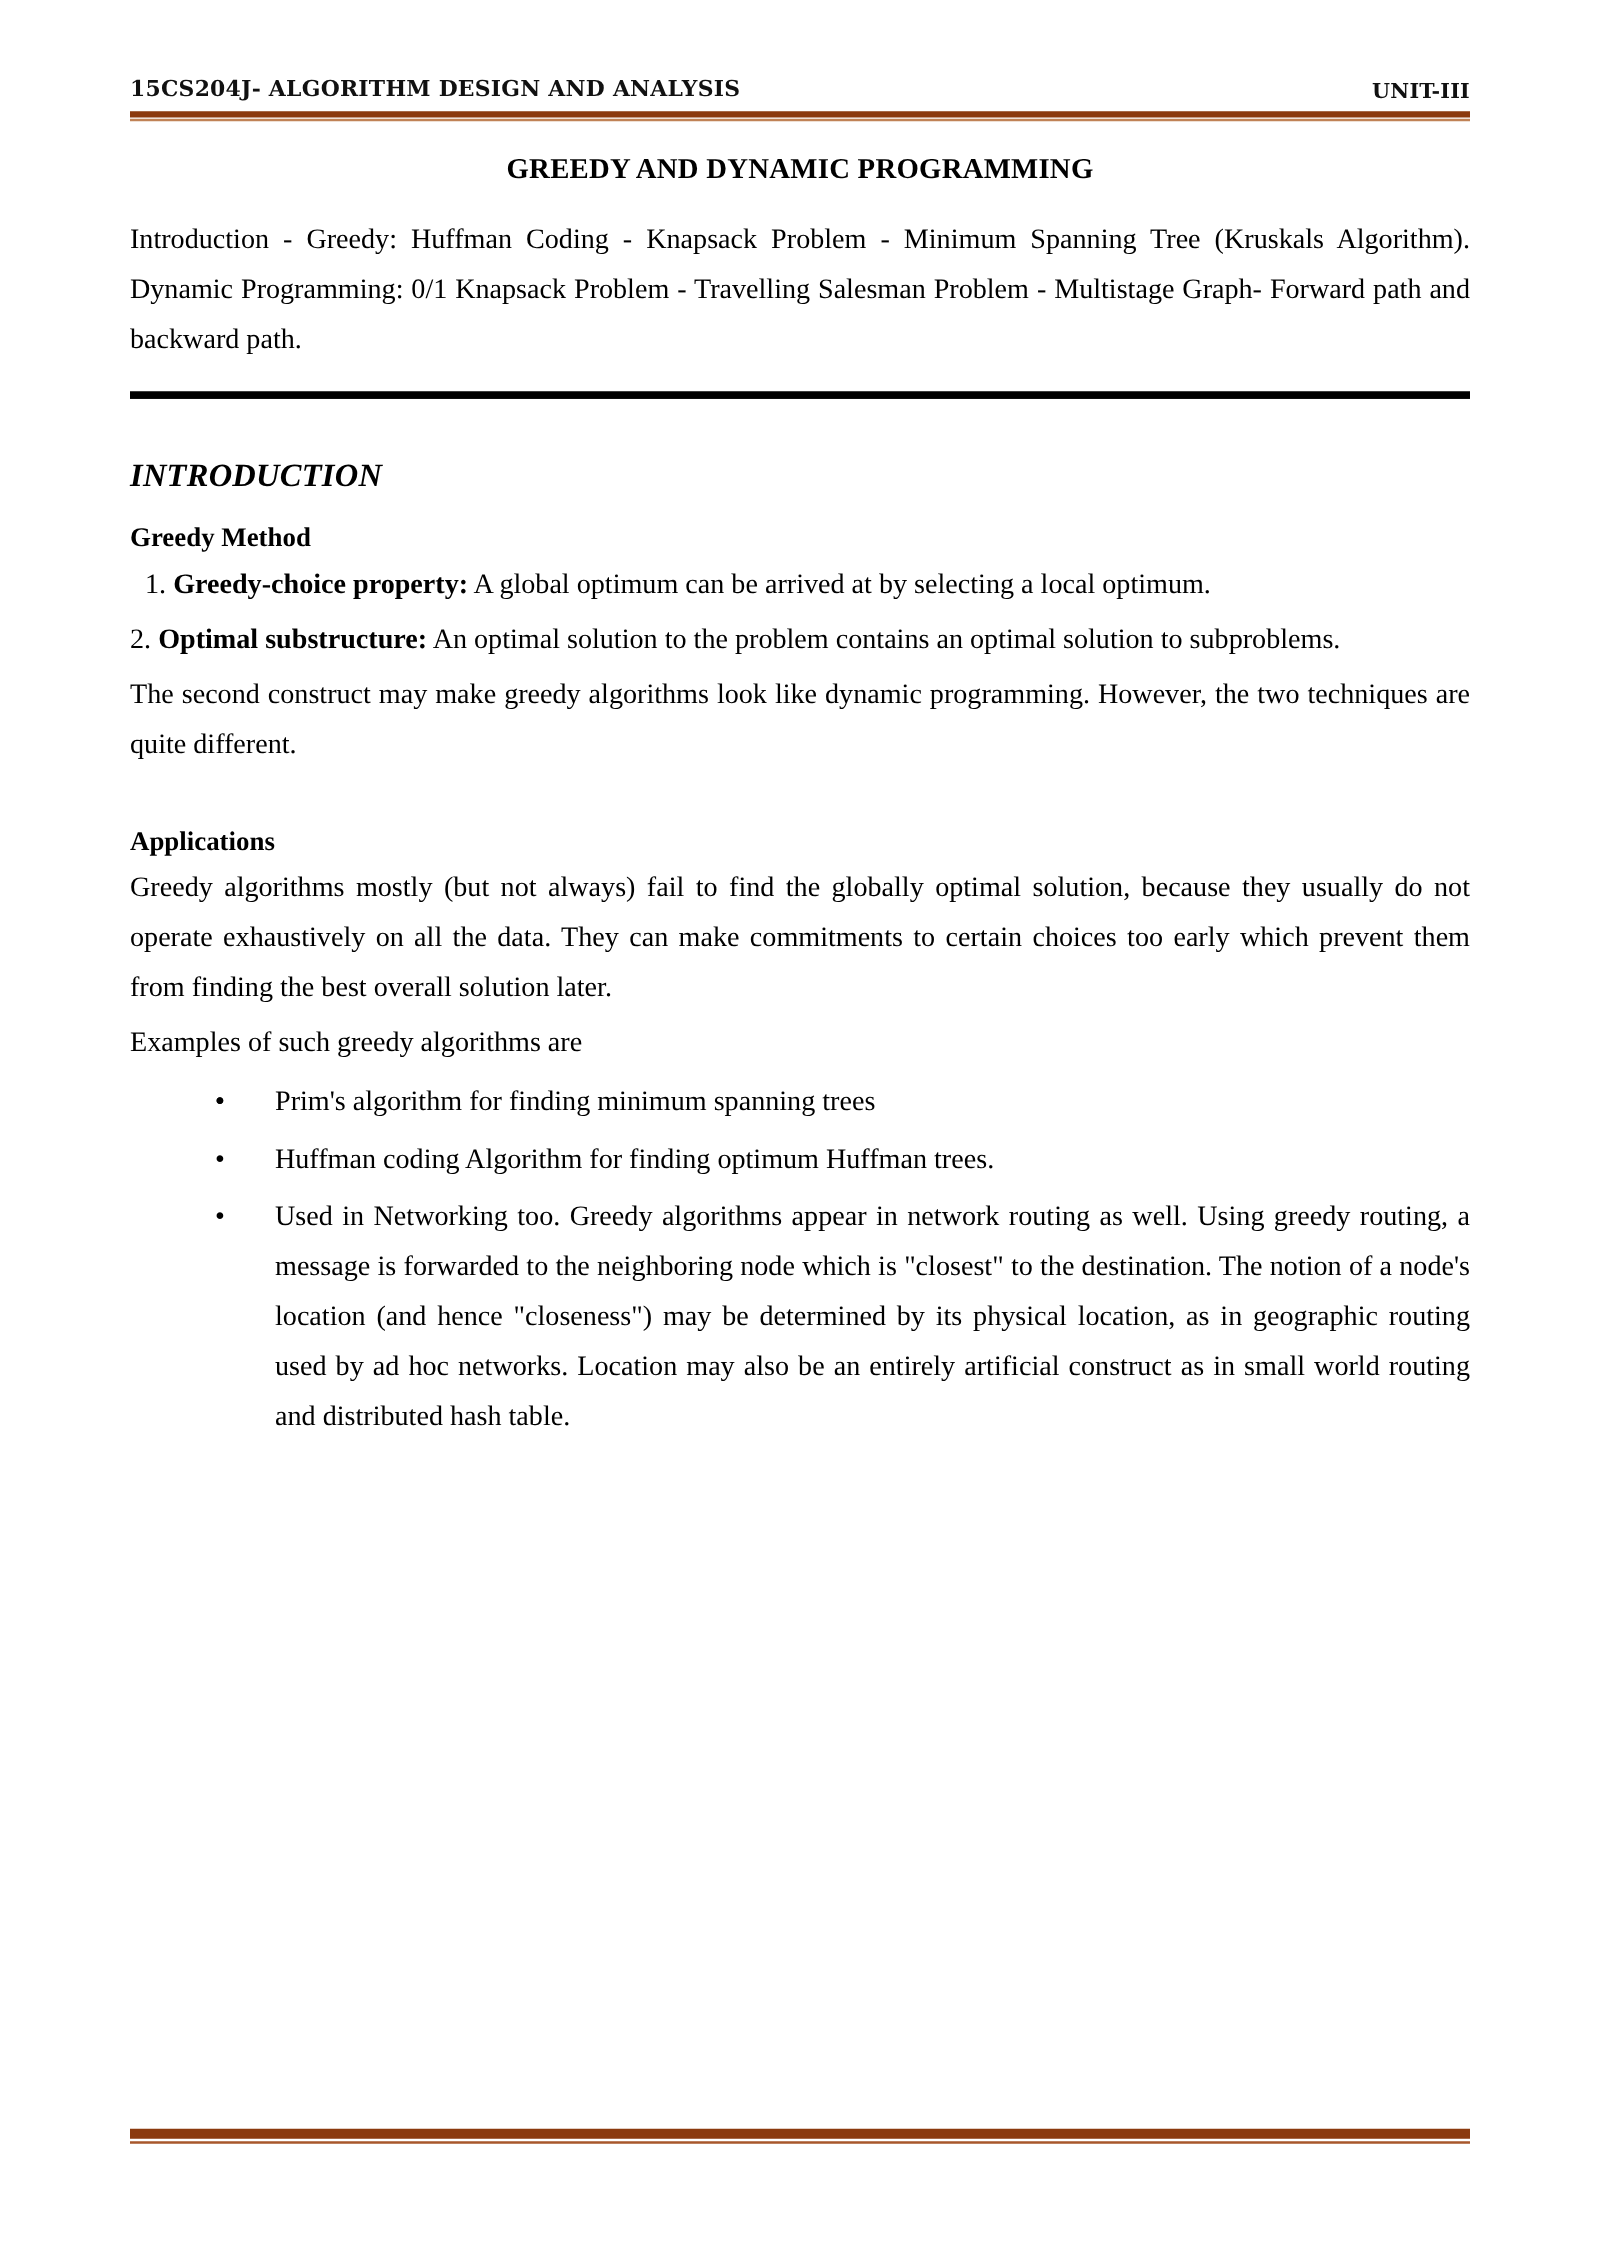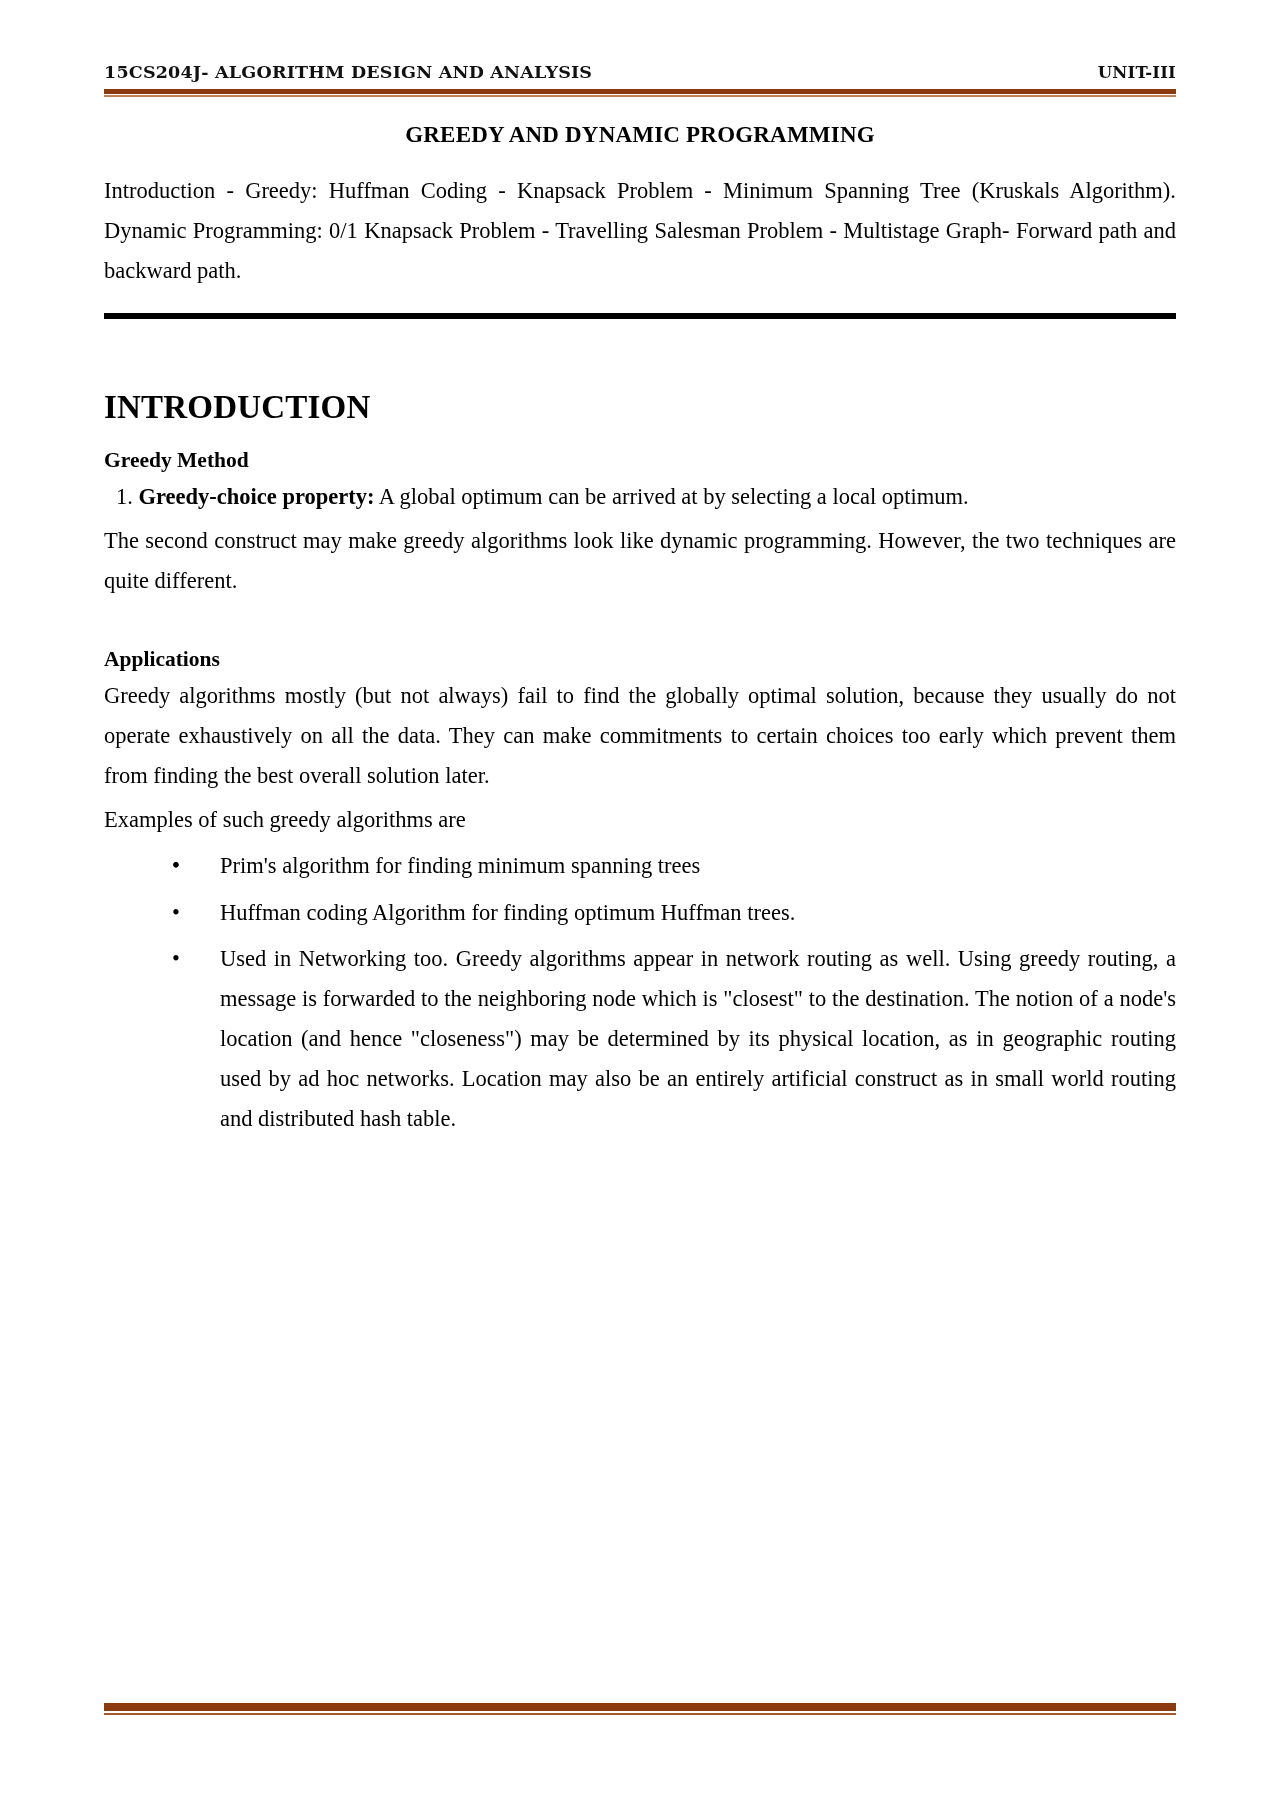--- a/index.html
+++ b/index.html
@@ -82,24 +82,25 @@
   }
   .black-rule {
     margin-top: 18px;
     height: 5px;
     background: #000000;
     border-bottom: 1px solid #000;
   }
 
   
   h1.section {
-    font-size: 33px;
-    font-weight: bold;
-    margin: 70px 0 0 0;
+    font-size: 26px;
+    font-weight: bold;
+    margin: 47px 0 0 0;
     letter-spacing: 0.2px;
+    font-style: italic;
   }
   h2.subsection {
     font-size: 21.5px;
     font-weight: bold;
     margin: 22px 0 0 0;
   }
   p.body {
     font-size: 22.5px;
     line-height: 1.78;
     text-align: justify;
@@ -190,20 +191,24 @@
 
   <h2 class="subsection">Greedy Method</h2>
 
 
 
   <div class="numitem first">
     <span>1.</span>
     <b>Greedy-choice property:</b><span> A global optimum can be arrived at by selecting a local optimum.</span>
   </div>
 
+  <div class="numitem">
+    <span>2.</span>
+    <b>Optimal substructure:</b><span> An optimal solution to the problem contains an optimal solution to subproblems.</span>
+  </div>
 
   <p class="body tight">The second construct may make greedy algorithms look like dynamic programming. However, the two techniques are quite different.</p>
 
   <h2 class="subsection" style="margin-top:46px;">Applications</h2>
 
   <p class="body tight">Greedy algorithms mostly (but not always) fail to find the globally optimal solution, because they usually do not operate exhaustively on all the data. They can make commitments to certain choices too early which prevent them from finding the best overall solution later.</p>
 
   <p class="body tight">Examples of such greedy algorithms are</p>
 
   <ul class="bullets">

